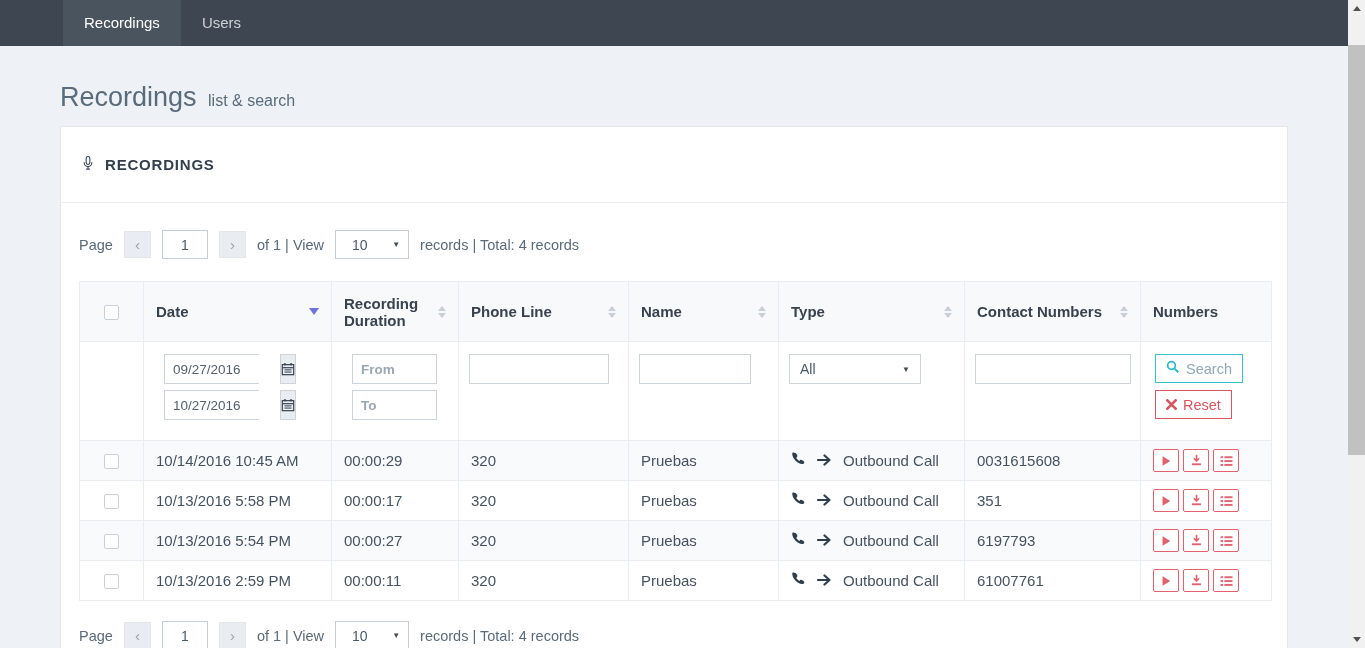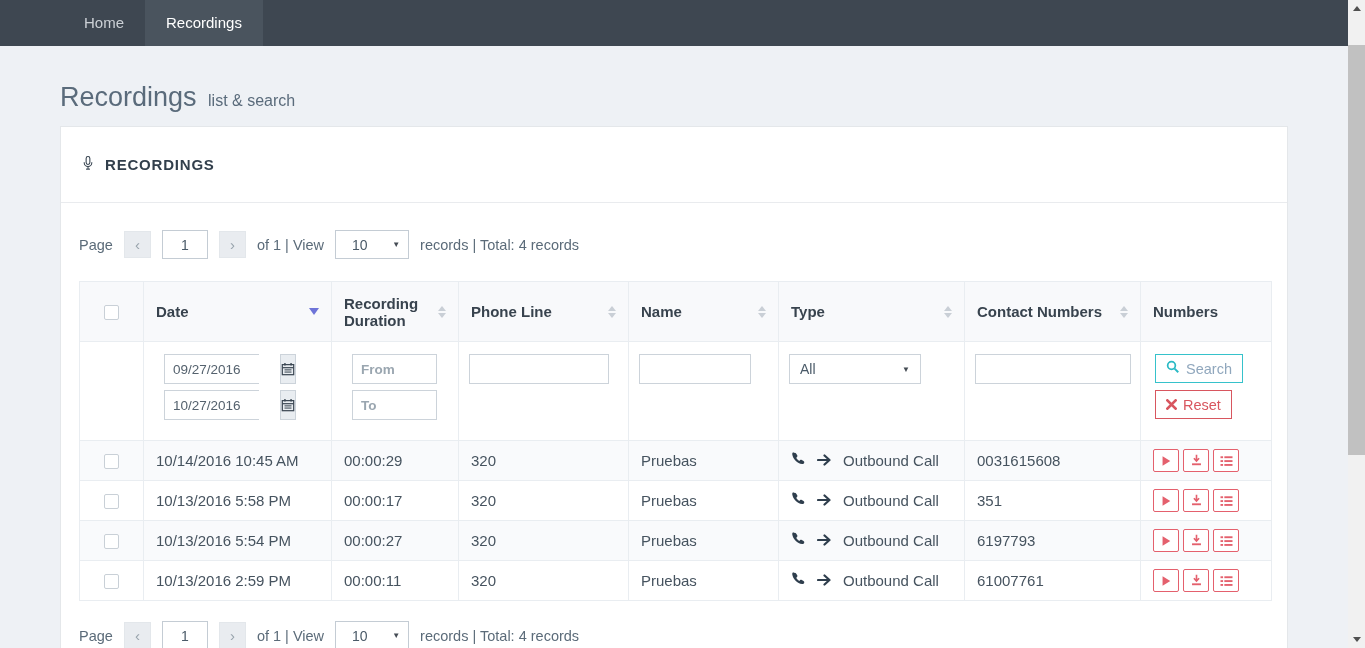--- a/index.html
+++ b/index.html
@@ -70,22 +70,22 @@
   .sb-arrow { position:absolute; left:0; width:17px; height:17px; display:flex; align-items:center; justify-content:center; }
   .sb-up { top:0; } .sb-down { bottom:0; }
   .tri-up { width:0; height:0; border-left:4px solid transparent; border-right:4px solid transparent; border-bottom:5px solid #505050; }
   .tri-down { width:0; height:0; border-left:4px solid transparent; border-right:4px solid transparent; border-top:5px solid #505050; }
   .sb-thumb { position:absolute; top:45px; left:0; width:17px; height:410px; background:#c1c1c1; cursor:pointer; }
 </style>
 </head>
 <body>
 
 <div class="navbar">
-  <div class="nav-tab">Home</div>
   <div class="nav-tab active">Recordings</div>
+  <div class="nav-tab">Users</div>
 </div>
 
 <div class="heading">
   <span class="big">Recordings</span>
   <span class="small">list &amp; search</span>
 </div>
 
 <div class="panel">
 
   <div class="panel-header">

